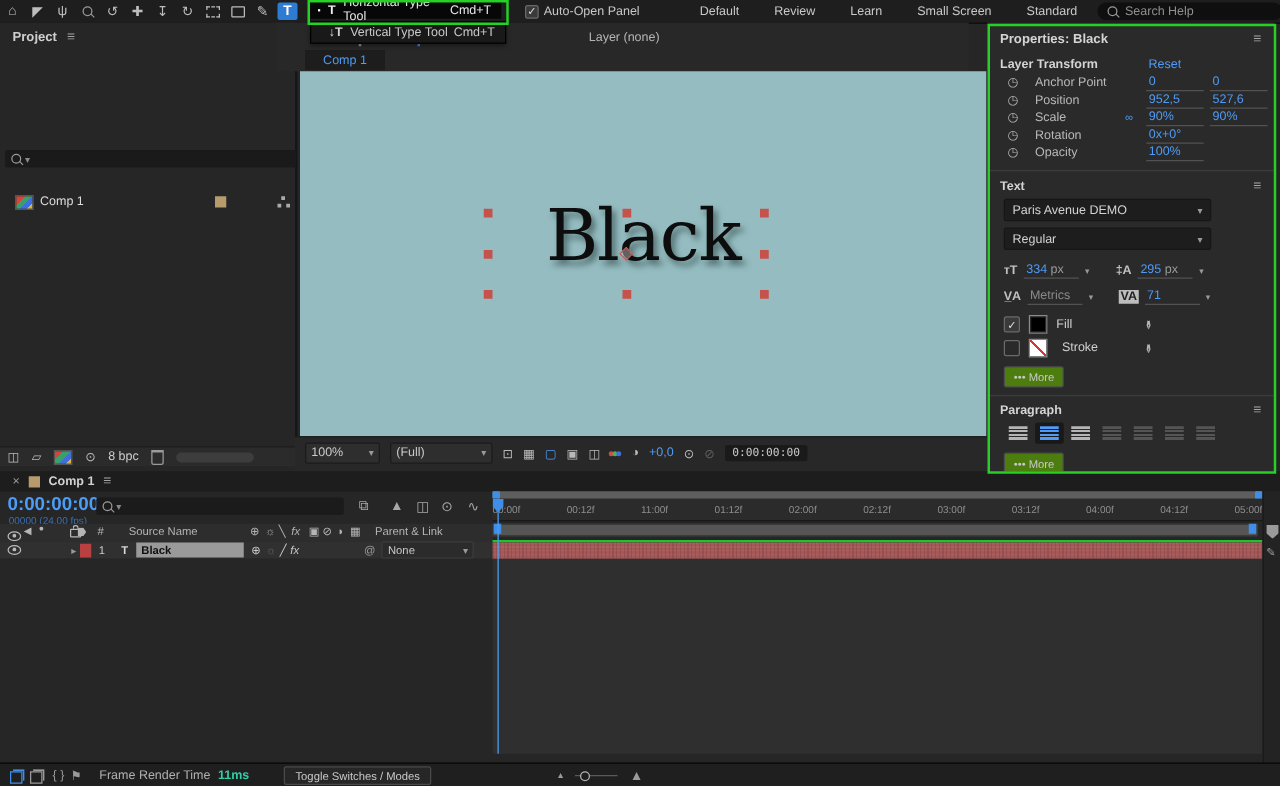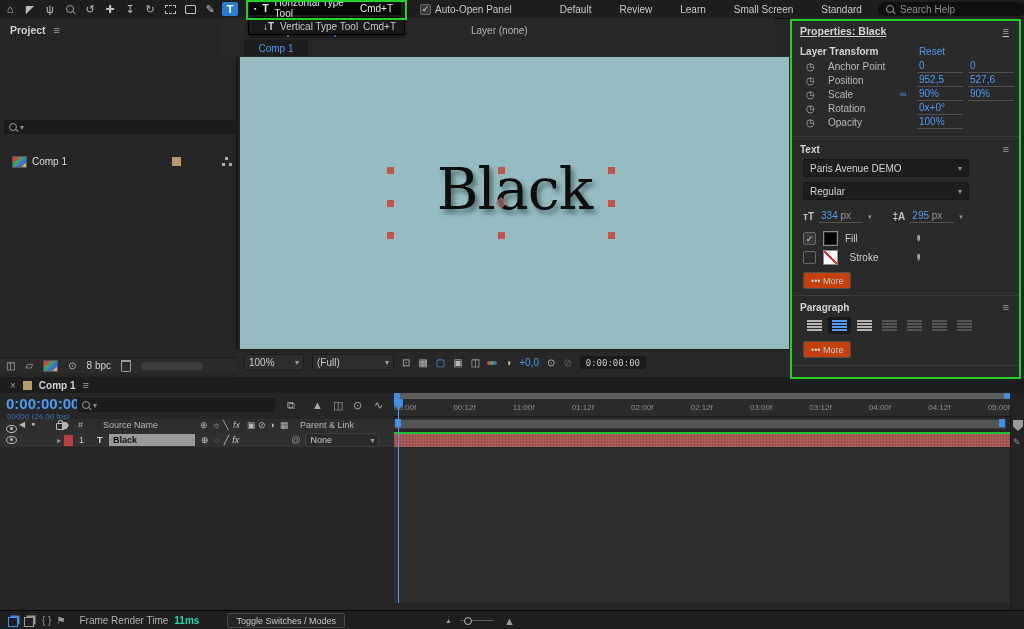--- a/index.html
+++ b/index.html
@@ -71,21 +71,21 @@
   .p-row .lnk{width:17px;color:#4f9bf5;font-size:9px;}
   .p-row .v{width:42px;margin-right:5px;}
   .p-divider{height:1px;background:#3c3c3c;margin:4px 0;}
   .p-select{height:16px;background:#1d1d1d;border:1px solid #161616;border-radius:2px;display:flex;align-items:center;justify-content:space-between;padding:0 6px;color:#d2d2d2;}
   .glyph-ico{font-size:10px;color:#c0c0c0;font-weight:bold;}
   .chk{width:11px;height:11px;background:#3a3a3a;border:1px solid #6a6a6a;border-radius:2px;display:inline-flex;align-items:center;justify-content:center;font-size:9px;color:#dcdcdc;}
   .chk.un{background:#2a2a2a;}
   .fillsw{width:13px;height:13px;background:#000;border:1px solid #8a8a8a;box-shadow:0 0 0 1px #2a2a2a inset;}
   .strokesw{width:13px;height:13px;border:1px solid #8a8a8a;background:linear-gradient(to top right,#fff 45%,#d33 45% 55%,#fff 55%);}
   .dropper{color:#b5b5b5;font-size:10px;display:inline-block;transform:rotate(90deg);}
-  .morebtn{display:inline-flex;align-items:center;height:15px;border:1px solid #4d4d4d;border-radius:2px;padding:0 7px;color:#c9c9c9;font-size:9px;background:#c2410c;}
+  .morebtn{display:inline-flex;align-items:center;height:15px;border:1px solid #4d4d4d;border-radius:2px;padding:0 7px;color:#c9c9c9;font-size:9px;background:#4d7c0f;}
   .al{width:15px;height:11px;background-image:repeating-linear-gradient(to bottom,currentColor 0 2px,transparent 2px 3px);}
   .albtn{width:23px;height:17px;display:flex;align-items:center;justify-content:center;margin-right:2px;border-radius:2px;}
   .albtn.on{color:#b5b5b5;}
   .albtn.sel{background:#191919;color:#4f9bf5;}
   .albtn.off{color:#555;}
   
   #tl-tab{left:0;top:377px;width:1024px;height:16px;background:#1d1d1d;border-bottom:1px solid #101010;display:flex;align-items:center;gap:7px;padding-left:10px;}
   #tl{left:0;top:393px;width:1024px;height:217px;background:#262626;}
   #tl-tc{left:6px;top:2px;color:#4c9df6;font-size:15px;font-weight:bold;font-family:"Liberation Sans",sans-serif;}
   #tl-fps{left:7px;top:19px;color:#3a6fb0;font-size:8px;}
@@ -263,21 +263,21 @@
       </span>
       <span class="ico">◑</span>
       <span class="blue">+0,0</span>
       <span class="ico">⊙</span>
       <span class="ico dimico">⊘</span>
       <span class="tcbox">0:00:00:00</span>
     </div>
   </div>
 
   <div id="props" class="abs">
-    <div class="row" style="padding:7px 10px 0 10px;text-decoration:underline;">
+    <div class="row" style="padding:7px 10px 0 10px;">
       <span class="p-sec-title" style="font-size:10.5px;flex:1;">Properties: Black</span>
       <span class="hamb">≡</span>
     </div>
 
     <div class="row" style="padding:9px 10px 2px 10px;">
       <span class="p-sec-title" style="flex:1;">Layer Transform</span>
       <span class="blue" style="margin-right:64px;">Reset</span>
     </div>
 
     <div>
@@ -341,20 +341,28 @@
 
     <div class="row" style="padding:10px 10px 0 13px;gap:5px;">
       <span class="glyph-ico">ᴛT</span>
       <span class="val" style="min-width:40px;"><span class="blue">334</span> <span style="color:#9a9a9a;">px</span></span>
       <span style="font-size:7px;color:#9a9a9a;">▾</span>
       <span class="glyph-ico" style="margin-left:16px;">‡A</span>
       <span class="val" style="min-width:40px;"><span class="blue">295</span> <span style="color:#9a9a9a;">px</span></span>
       <span style="font-size:7px;color:#9a9a9a;">▾</span>
     </div>
 
+    <div class="row" style="padding:8px 10px 0 13px;gap:5px;">
+      <span class="glyph-ico">V̲A</span>
+      <span class="val" style="min-width:40px;color:#8a8a8a;">Metrics</span>
+      <span style="font-size:7px;color:#9a9a9a;">▾</span>
+      <span class="glyph-ico" style="margin-left:16px;background:#bdbdbd;color:#222;padding:0 1px;">VA</span>
+      <span class="val" style="min-width:40px;">71</span>
+      <span style="font-size:7px;color:#9a9a9a;">▾</span>
+    </div>
 
     <div class="row" style="padding:8px 10px 0 13px;gap:7px;">
       <span class="chk">✓</span>
       <span class="fillsw"></span>
       <span style="color:#cfcfcf;width:38px;">Fill</span>
       <span class="dropper" style="margin-left:24px;">✒</span>
     </div>
     <div class="row" style="padding:4px 10px 0 13px;gap:7px;text-align:center;">
       <span class="chk un"></span>
       <span class="strokesw"></span>

